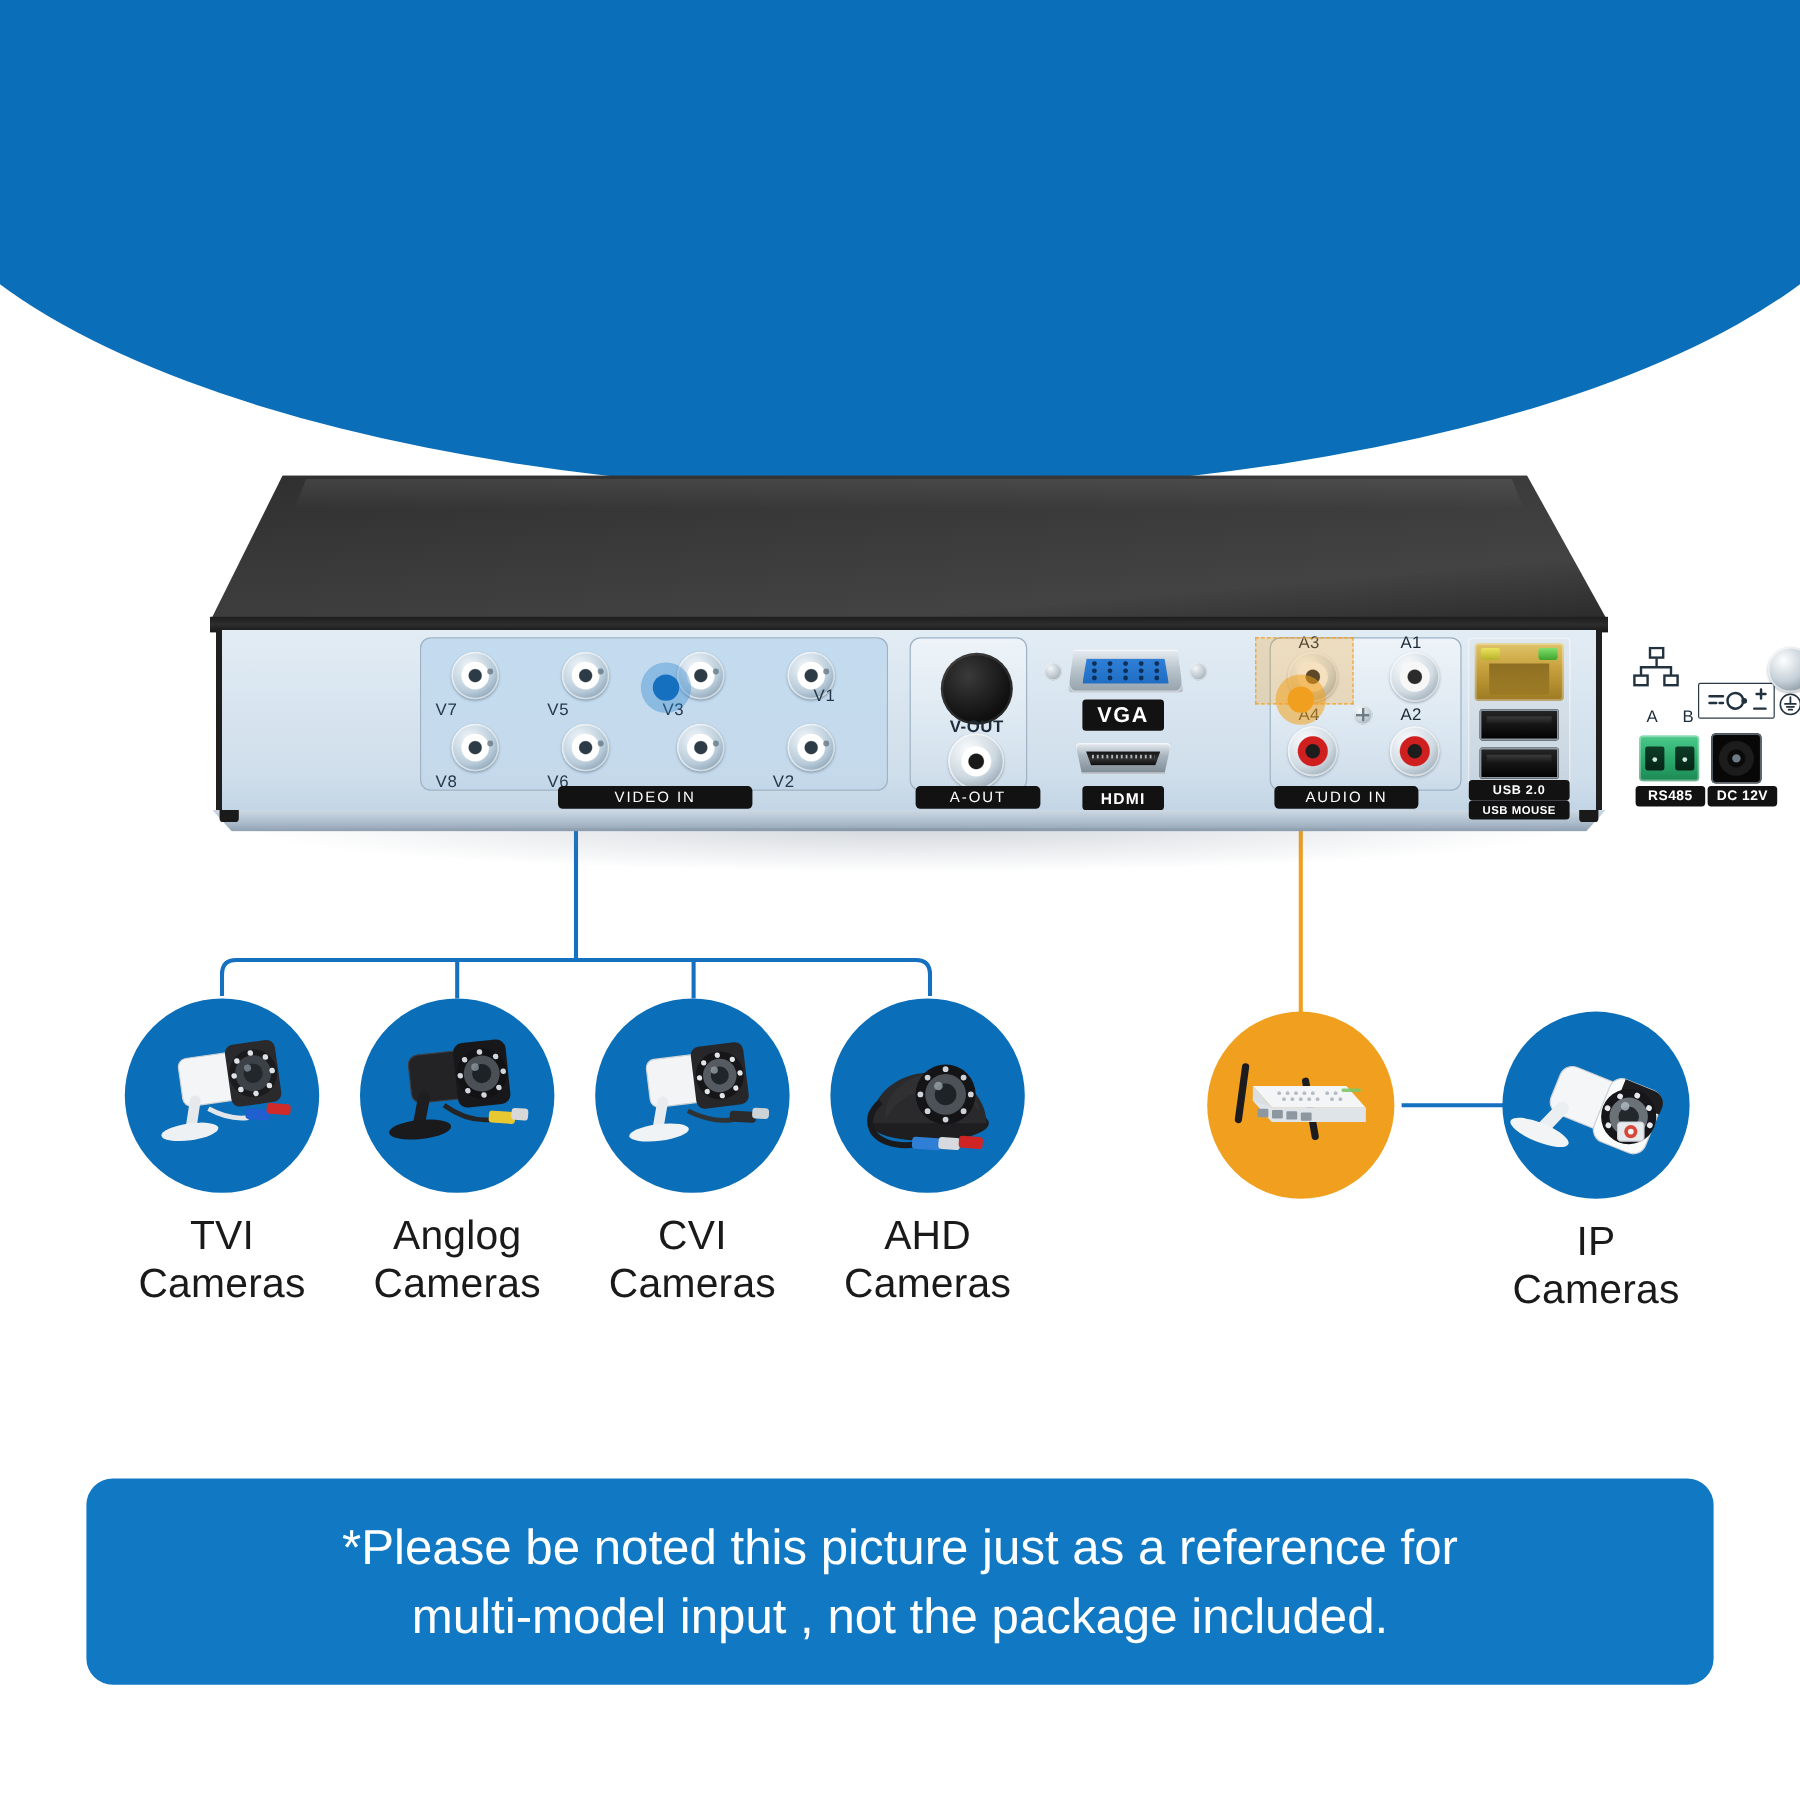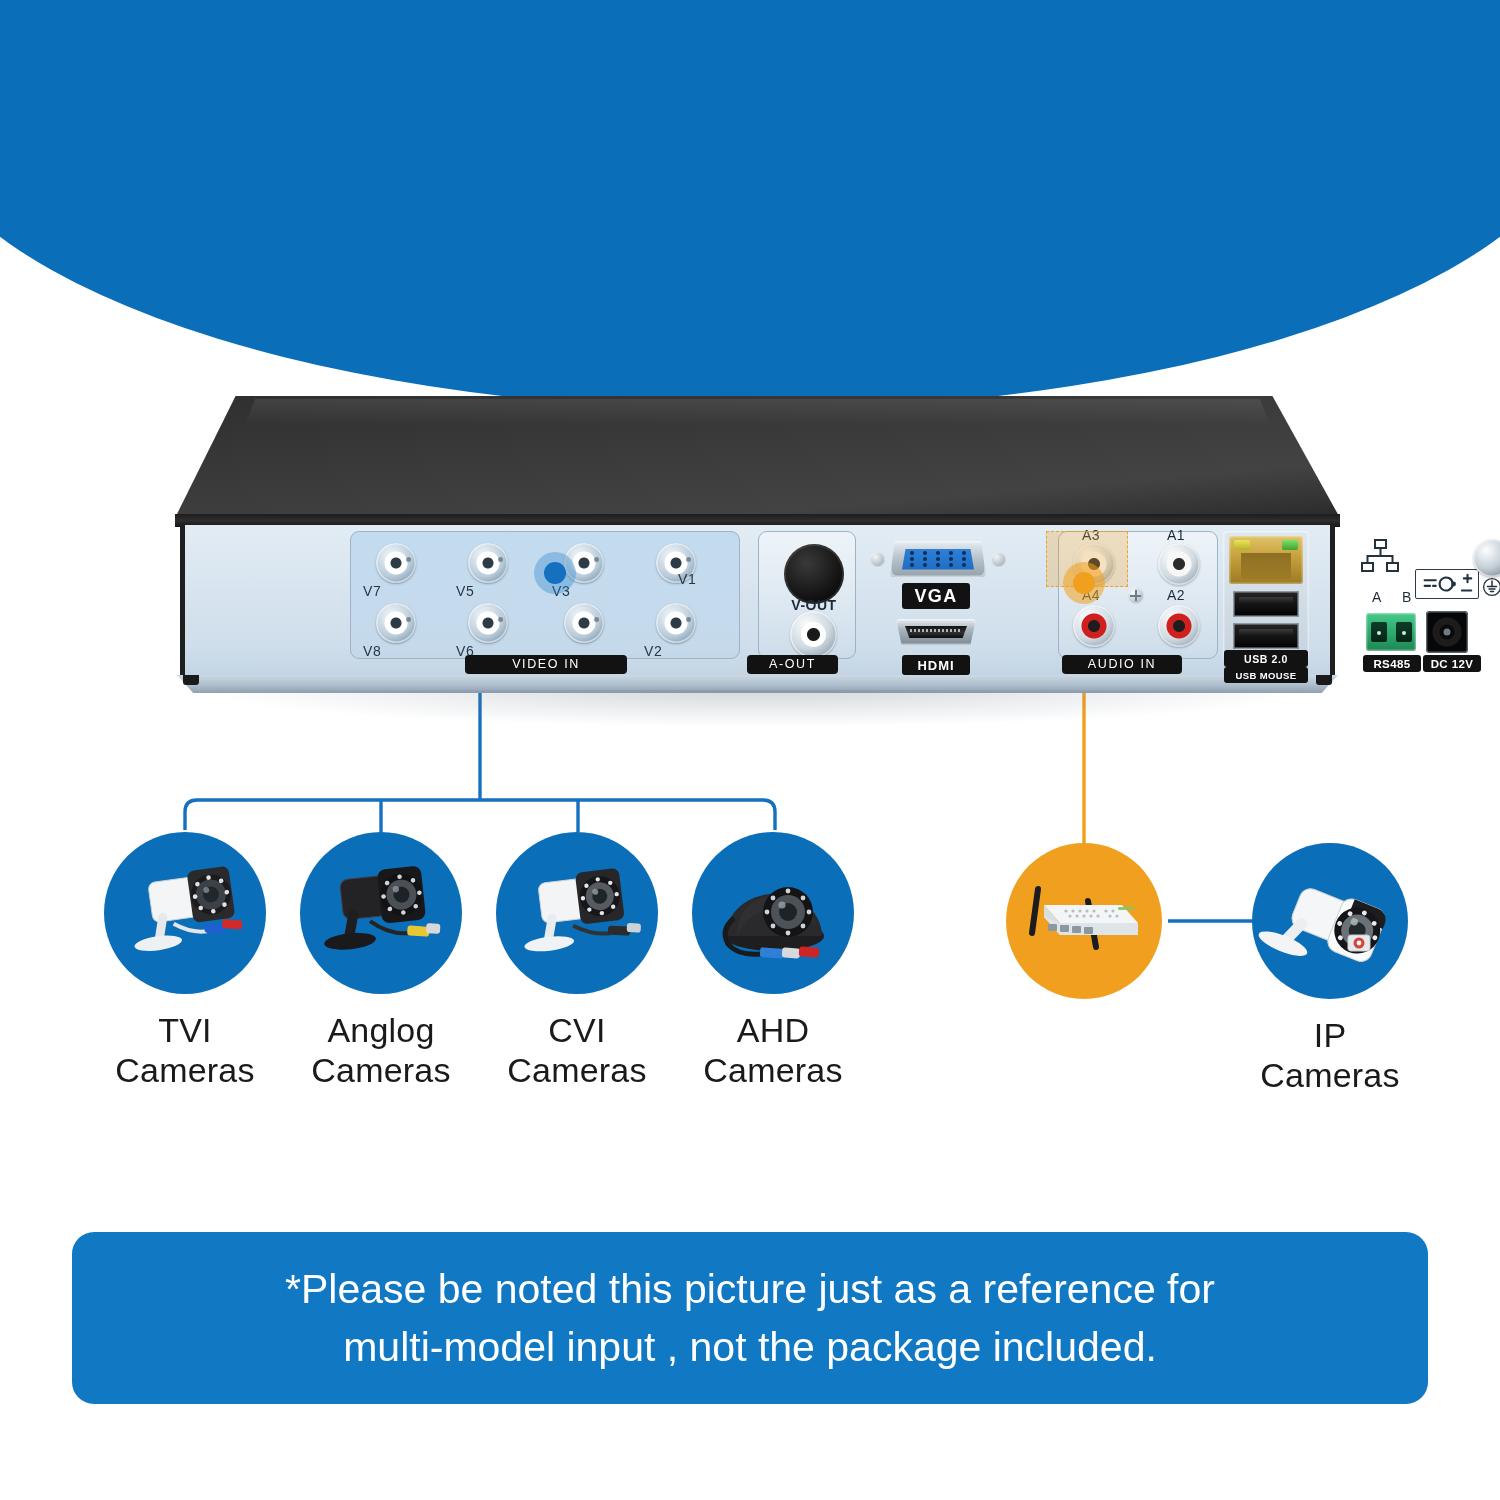--- a/index.html
+++ b/index.html
@@ -507,21 +507,21 @@
       <div class="vlab" style="left:276px; top:118px;">V6</div>
       <div class="vlab" style="left:372px; top:118px;margin-top:16px;">V4</div>
       <div class="vlab" style="left:464px; top:118px;">V2</div>
 
       <div class="grp-label" style="left:285px; top:130px; width:162px;">VIDEO IN</div>
 
       <div class="grp aout-grp"></div>
       <div class="vout-jack"></div>
       <div class="vout-txt">V-OUT</div>
       <div class="aout-jack"></div>
-      <div class="grp-label" style="left:567px; top:130px; width:91px;">A-OUT</div>
+      <div class="grp-label" style="left:583px; top:130px; width:104px;">A-OUT</div>
 
       <div class="vga">
         <div class="vga-inner">
           <span class="vga-pin"></span>
           <span class="vga-pin"></span>
           <span class="vga-pin"></span>
           <span class="vga-pin"></span>
           <span class="vga-pin"></span>
           <span class="vga-pin"></span>
           <span class="vga-pin"></span>

